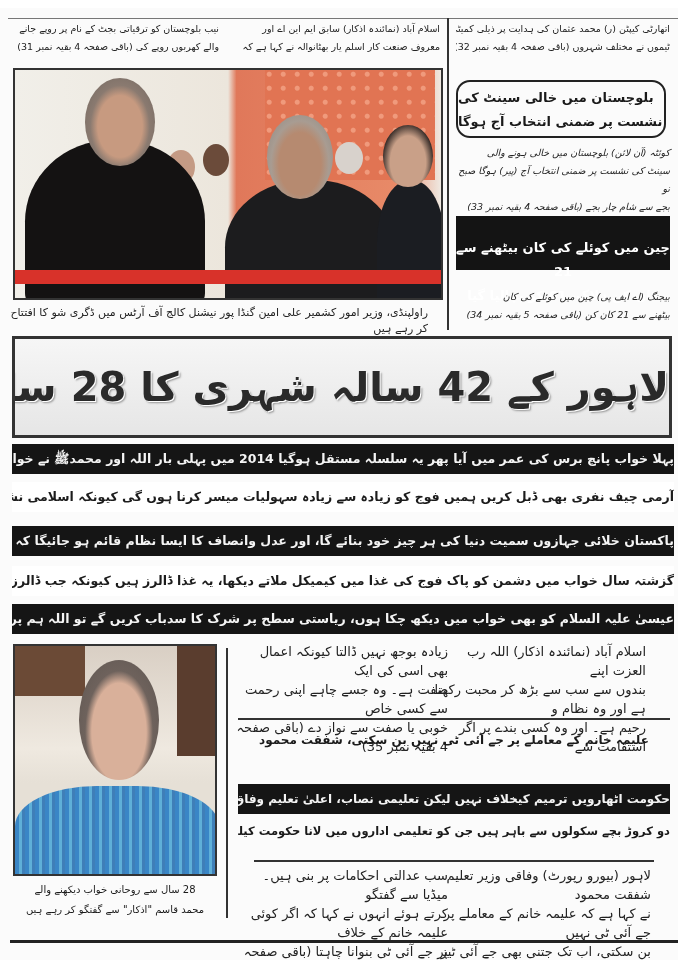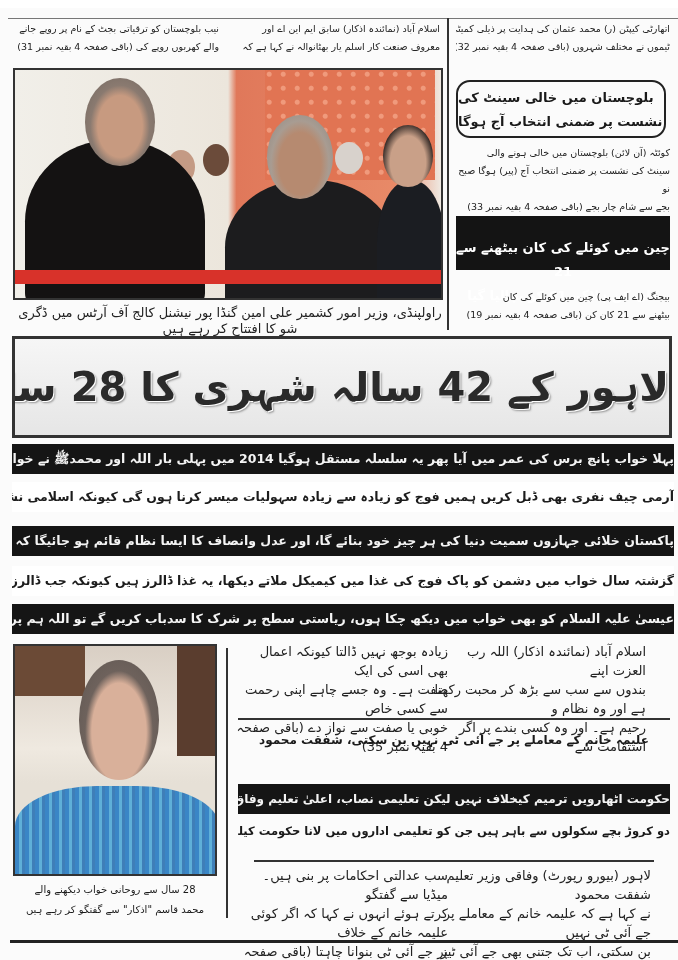--- a/index.html
+++ b/index.html
@@ -15,26 +15,26 @@
 
   
   .vrule { background: #333; width: 2px; }
 
   
   .photo1 { left: 13px; top: 60px; width: 430px; height: 232px; border: 2px solid #333; overflow: hidden;
     background: linear-gradient(90deg, #f1efe9 0%, #ece6dc 50%, #e0785a 52%, #e88a68 90%, #efe9e2 100%); }
   .person { position: absolute; border-radius: 48% 48% 10% 10%; }
   .head { position: absolute; border-radius: 50%; }
   .ribbon { position: absolute; left: 0; top: 200px; width: 430px; height: 14px; background: #d8322a; }
-  .caption1 { left: 16px; top: 297px; width: 428px; font-size: 13px; line-height: 16px; color: #222; text-align: center; }
+  .caption1 { left: 0; top: 297px; width: 428px; font-size: 11px; line-height: 16px; color: #222; }
 
   
   .rbox { left: 456px; top: 72px; width: 210px; height: 58px; border: 2px solid #222; border-radius: 14px;
     font-size: 13px; font-weight: bold; text-align: left; line-height: 24px; padding-top: 4px; direction: rtl; }
-  .rtext { font-size: 9.5px; line-height: 18px; color: #222; }
+  .rtext { font-size: 9.5px; line-height: 18px; color: #222; font-style: italic; }
   .blackbox { background: #141414; color: #fff; font-weight: bold; font-size: 13px; text-align: center; line-height: 24px; direction: rtl; }
 
   
   .headline-wrap { left: 12px; top: 328px; width: 660px; height: 102px; border: 3px solid #333;
     background: linear-gradient(180deg, #f6f6f6, #e6e6e6); }
   .headline { width: 100%; text-align: center; direction: rtl; font-size: 40px; font-weight: bold; color: #2a2a2a;
     line-height: 96px; letter-spacing: -1px; text-shadow: 1px 1px 0 #fff, 2px 2px 2px #999; white-space: nowrap; overflow: hidden; }
 
   
   .strip { left: 12px; width: 662px; height: 30px; direction: rtl; text-align: center; font-size: 12.5px; font-weight: bold;
@@ -104,21 +104,21 @@
     <div>کوئٹہ (آن لائن) بلوچستان میں خالی ہونے والی</div>
     <div>سینٹ کی نشست پر ضمنی انتخاب آج (پیر) ہوگا صبح نو</div>
     <div>بجے سے شام چار بجے (باقی صفحہ 4 بقیہ نمبر 33)</div>
   </div>
   <div class="abs blackbox" style="left:456px; top:208px; width:214px; height:54px; padding-top:20px;">
     <div>چین میں کوئلے کی کان بیٹھنے سے 21</div>
     <div>کان کن ہلاک، 61 کو بچالیا گیا</div>
   </div>
   <div class="abs rtext urdu" style="left:456px; top:280px; width:214px;">
     <div>بیجنگ (اے ایف پی) چین میں کوئلے کی کان</div>
-    <div>بیٹھنے سے 21 کان کن (باقی صفحہ 4 بقیہ نمبر 19)</div>
+    <div>بیٹھنے سے 21 کان کن (باقی صفحہ 5 بقیہ نمبر 34)</div>
   </div>
 
   <div class="abs headline-wrap">
     <div class="headline">لاہور کے 42 سالہ شہری کا 28 سال سے خواب میں حضورﷺ پاک کی زیارت کا دعویٰ</div>
   </div>
 
   <div class="abs strip dark" style="top:436px;">پہلا خواب پانچ برس کی عمر میں آیا پھر یہ سلسلہ مستقل ہوگیا 2014 میں پہلی بار اللہ اور محمدﷺ نے خوابوں کو بیان کرنیکی اجازت دیدی، محمد قاسم</div>
   <div class="abs strip light" style="top:474px;">آرمی چیف نفری بھی ڈبل کریں ہمیں فوج کو زیادہ سے زیادہ سہولیات میسر کرنا ہوں گی کیونکہ اسلامی نشاۃ ثانیہ میں فوج ہی مرکزی کردار ادا کریگی</div>
   <div class="abs strip dark" style="top:518px;">پاکستان خلائی جہازوں سمیت دنیا کی ہر چیز خود بنائے گا، اور عدل وانصاف کا ایسا نظام قائم ہو جائیگا کہ غیرمسلم بھی پاکستان میں آکر آباد ہوں گے</div>
   <div class="abs strip light" style="top:558px;">گزشتہ سال خواب میں دشمن کو پاک فوج کی غذا میں کیمیکل ملاتے دیکھا، یہ غذا ڈالرز ہیں کیونکہ جب ڈالرز نہیں ہونگے تو پیٹرول بھی نہیں خرید سکتے</div>

